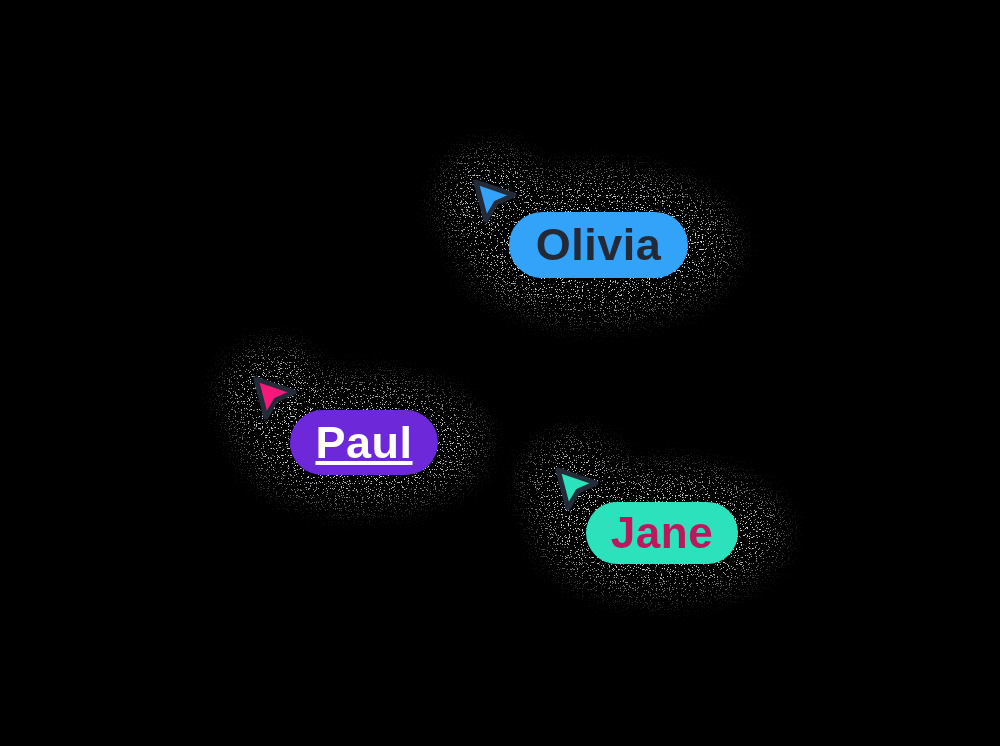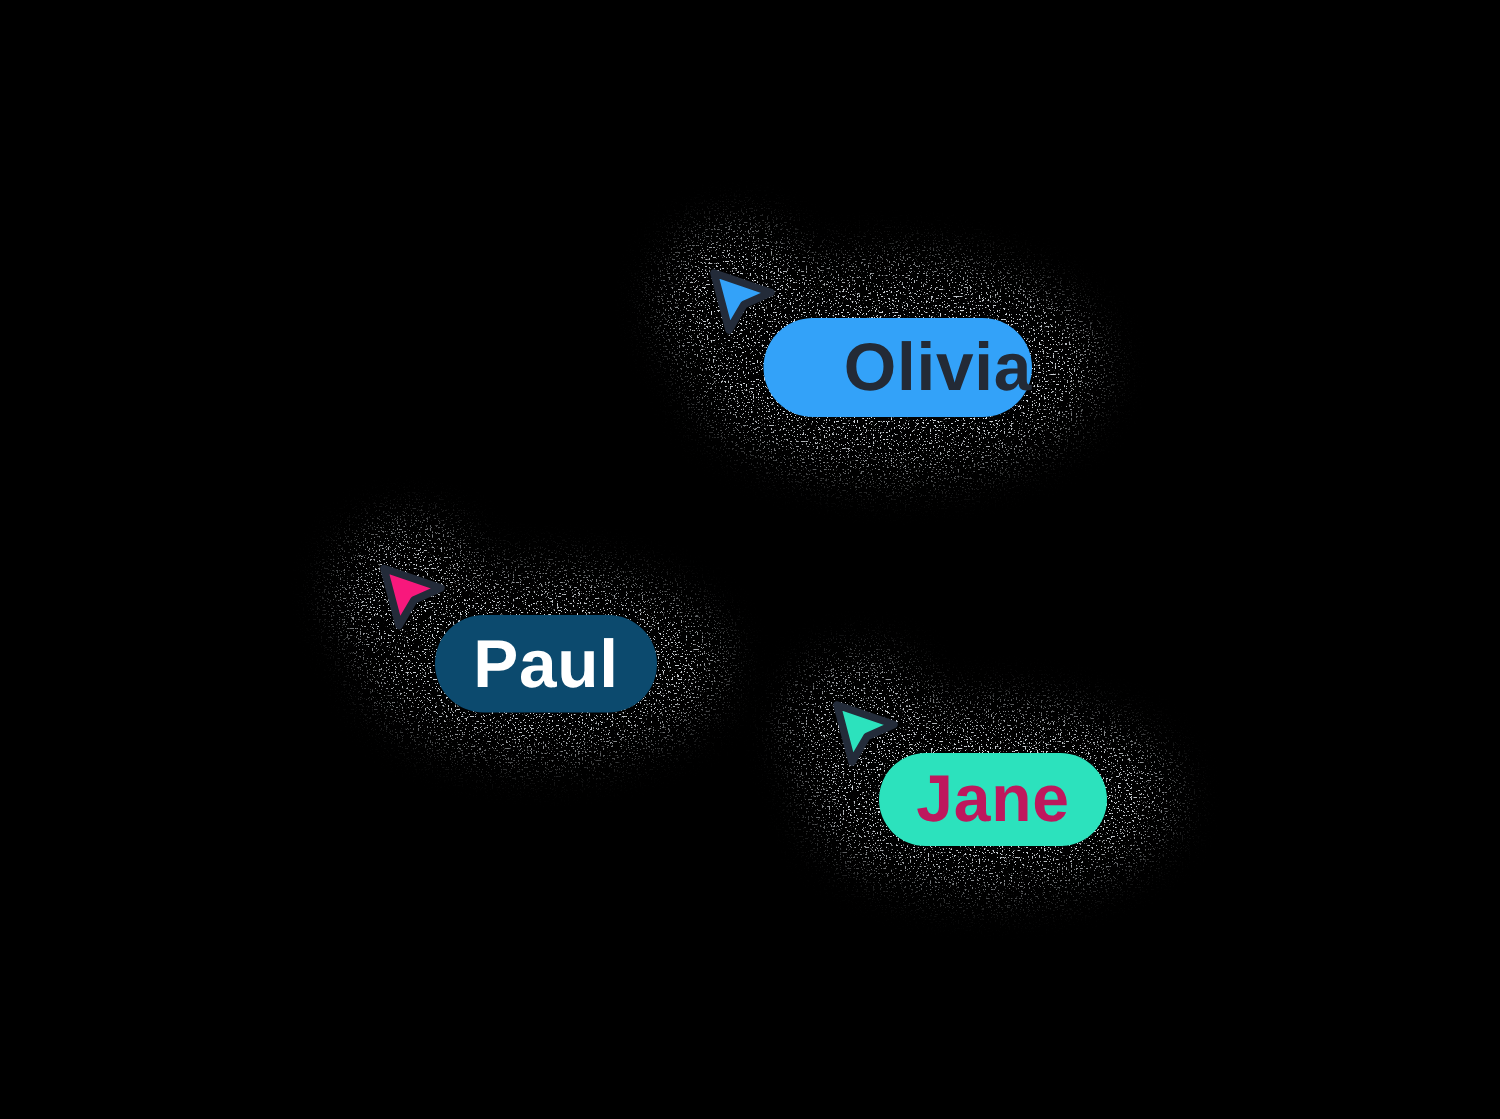--- a/index.html
+++ b/index.html
@@ -69,30 +69,30 @@
     <g filter="url(#dissolve)">
       <ellipse cx="662" cy="532" rx="120" ry="62"></ellipse>
       <circle cx="575" cy="487" r="48"></circle>
     </g>
   </svg>
 
   <div>
     <svg class="cursor cursor-0" viewBox="0 0 48 48">
       <polygon points="5,5 43,18 25,26 15,43" stroke-width="5" stroke-linejoin="round" style="fill: rgb(51, 162, 249); stroke: rgb(35, 43, 57);"></polygon>
     </svg>
-    <div class="name-label label-0" style="background-color: rgb(51, 162, 249); color: rgb(35, 42, 54); justify-content: flex-end;">
+    <div class="name-label label-0" style="background-color: rgb(51, 162, 249); color: rgb(35, 42, 54);">
       <span>Olivia</span>
     </div>
   </div>
 
   <div>
     <svg class="cursor cursor-1" viewBox="0 0 48 48">
       <polygon points="5,5 43,18 25,26 15,43" stroke-width="5" stroke-linejoin="round" style="fill: rgb(248, 24, 124); stroke: rgb(35, 43, 57);"></polygon>
     </svg>
-    <div class="name-label label-1" style="background-color: #0c4a6e; color: rgb(255, 255, 255);">
+    <div class="name-label label-1" style="background-color: #6d28d9; color: rgb(255, 255, 255); text-decoration: underline;">
       <span>Paul</span>
     </div>
   </div>
 
   <div>
     <svg class="cursor cursor-2" viewBox="0 0 48 48">
       <polygon points="5,5 43,18 25,26 15,43" stroke-width="5" stroke-linejoin="round" style="fill: rgb(44, 226, 189); stroke: rgb(35, 43, 57);"></polygon>
     </svg>
     <div class="name-label label-2" style="background-color: rgb(44, 226, 189); color: #be185d;">
       <span>Jane</span>

